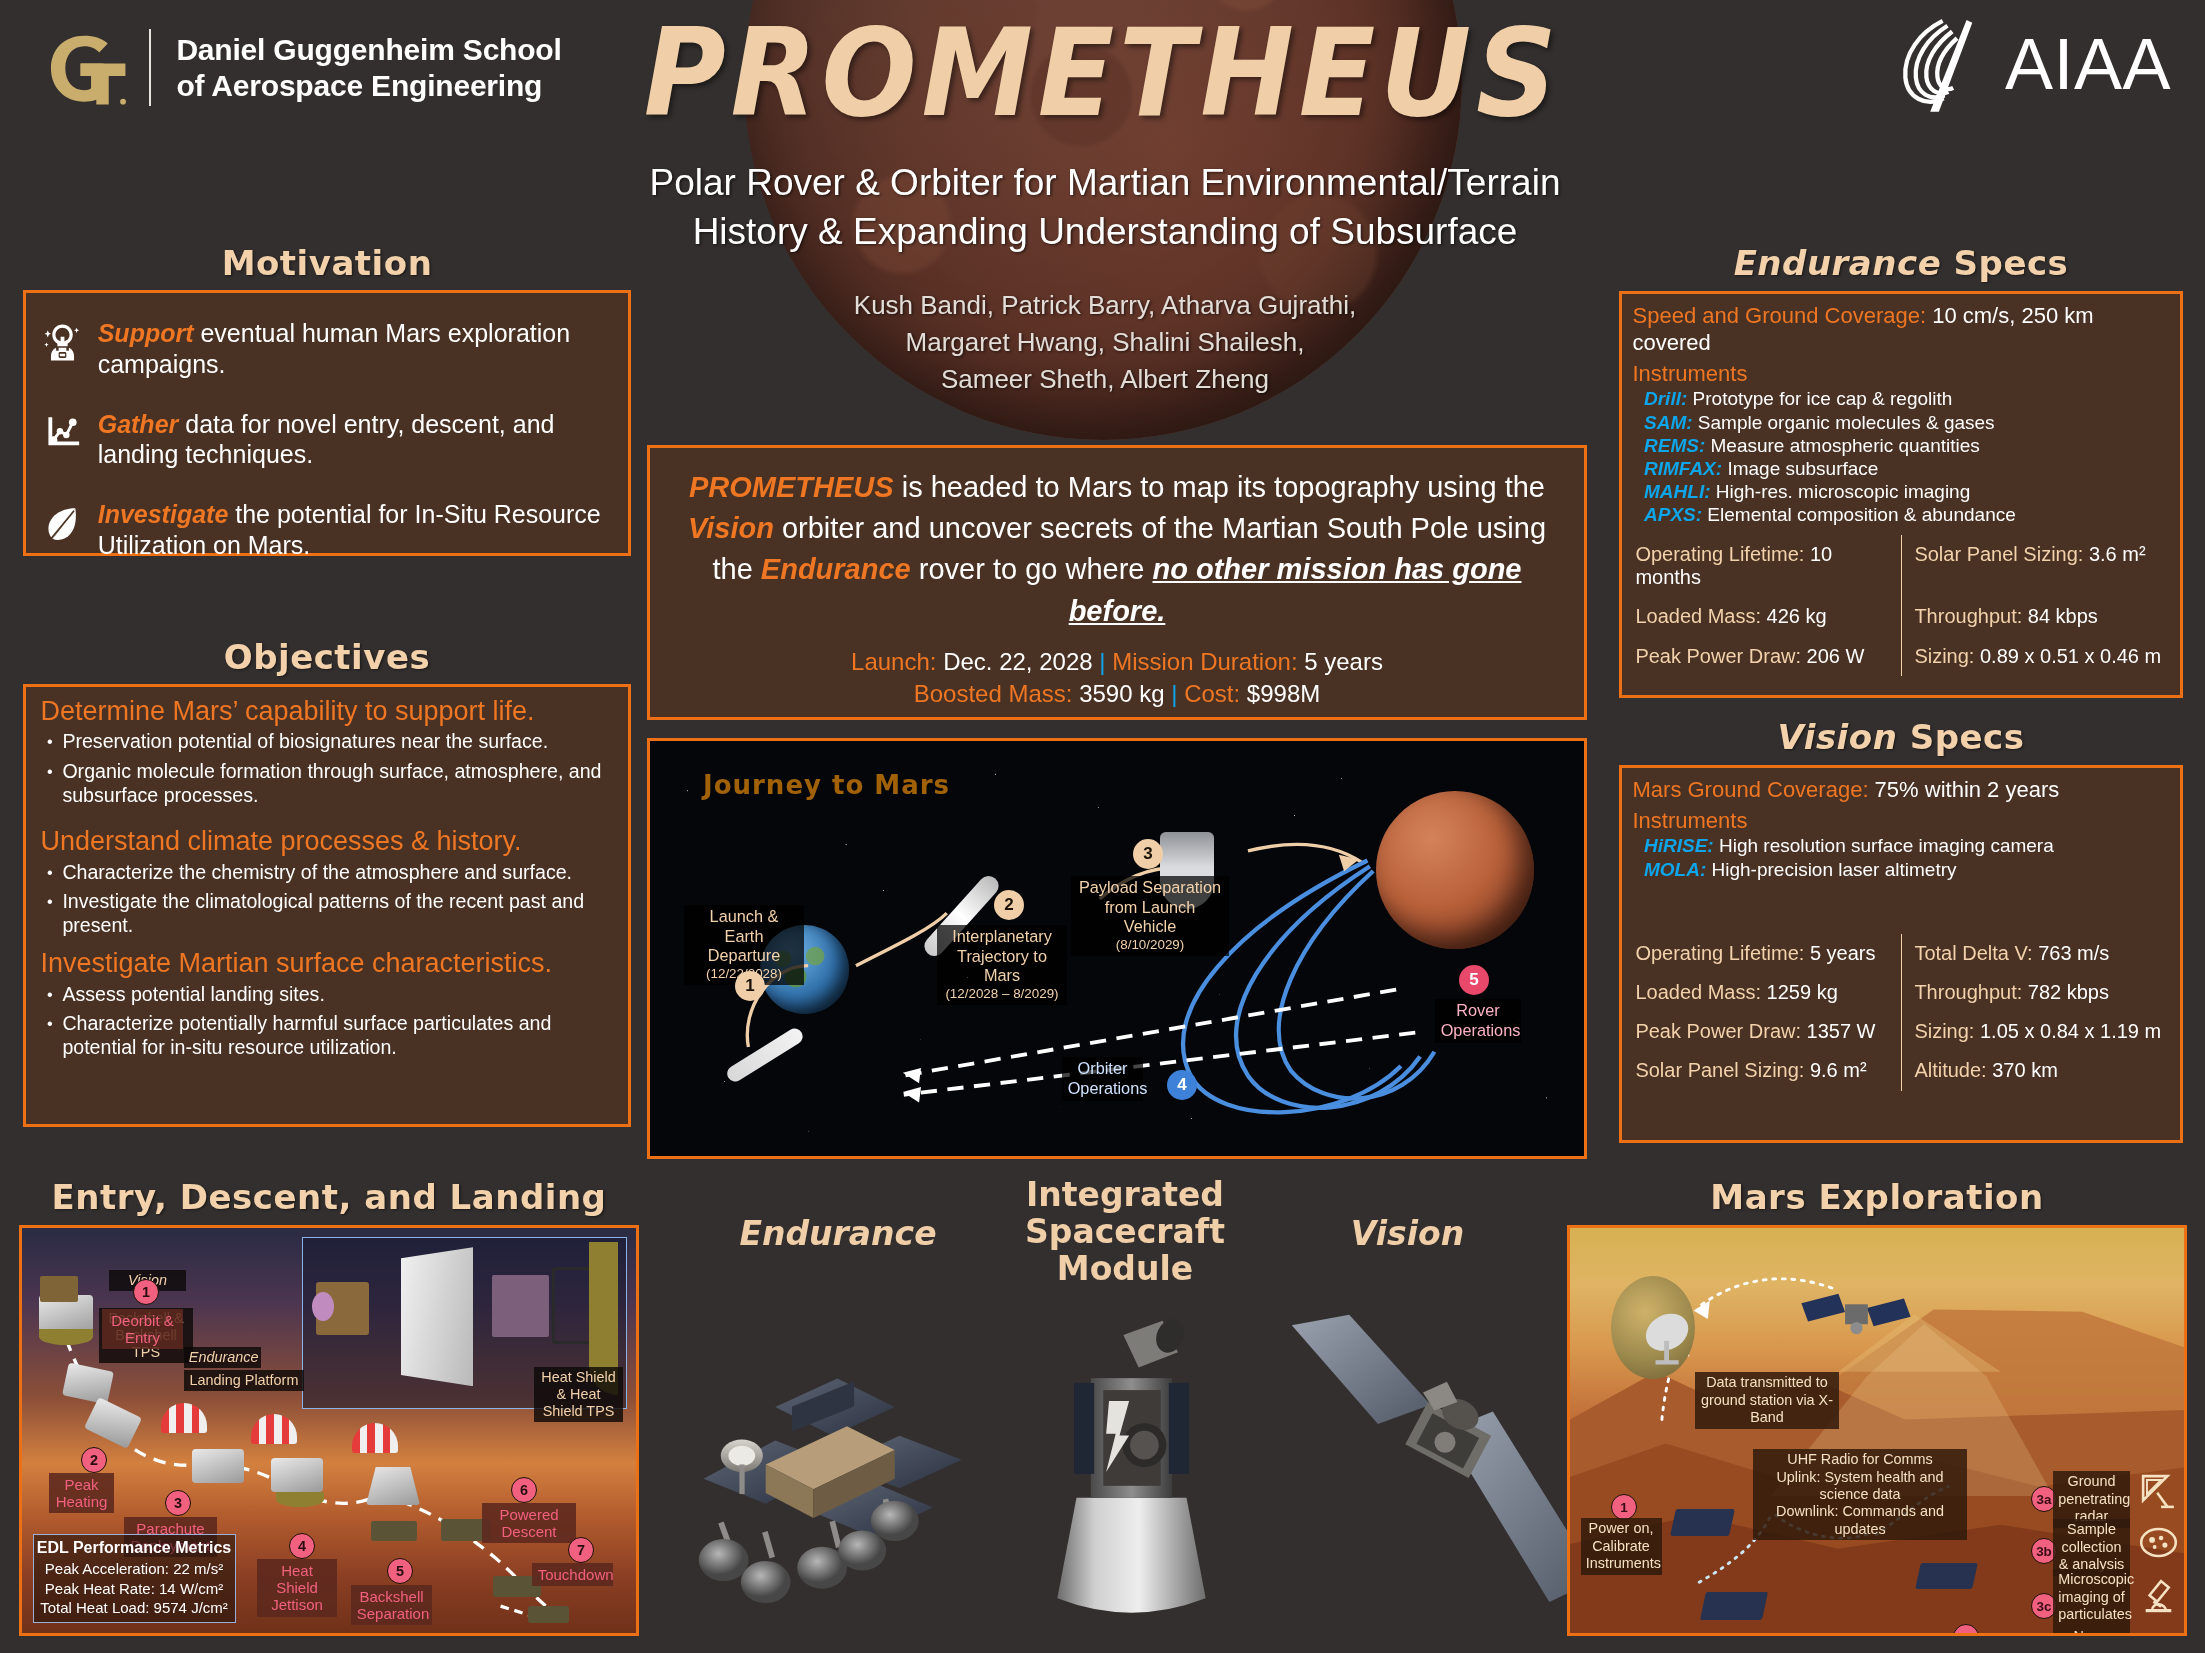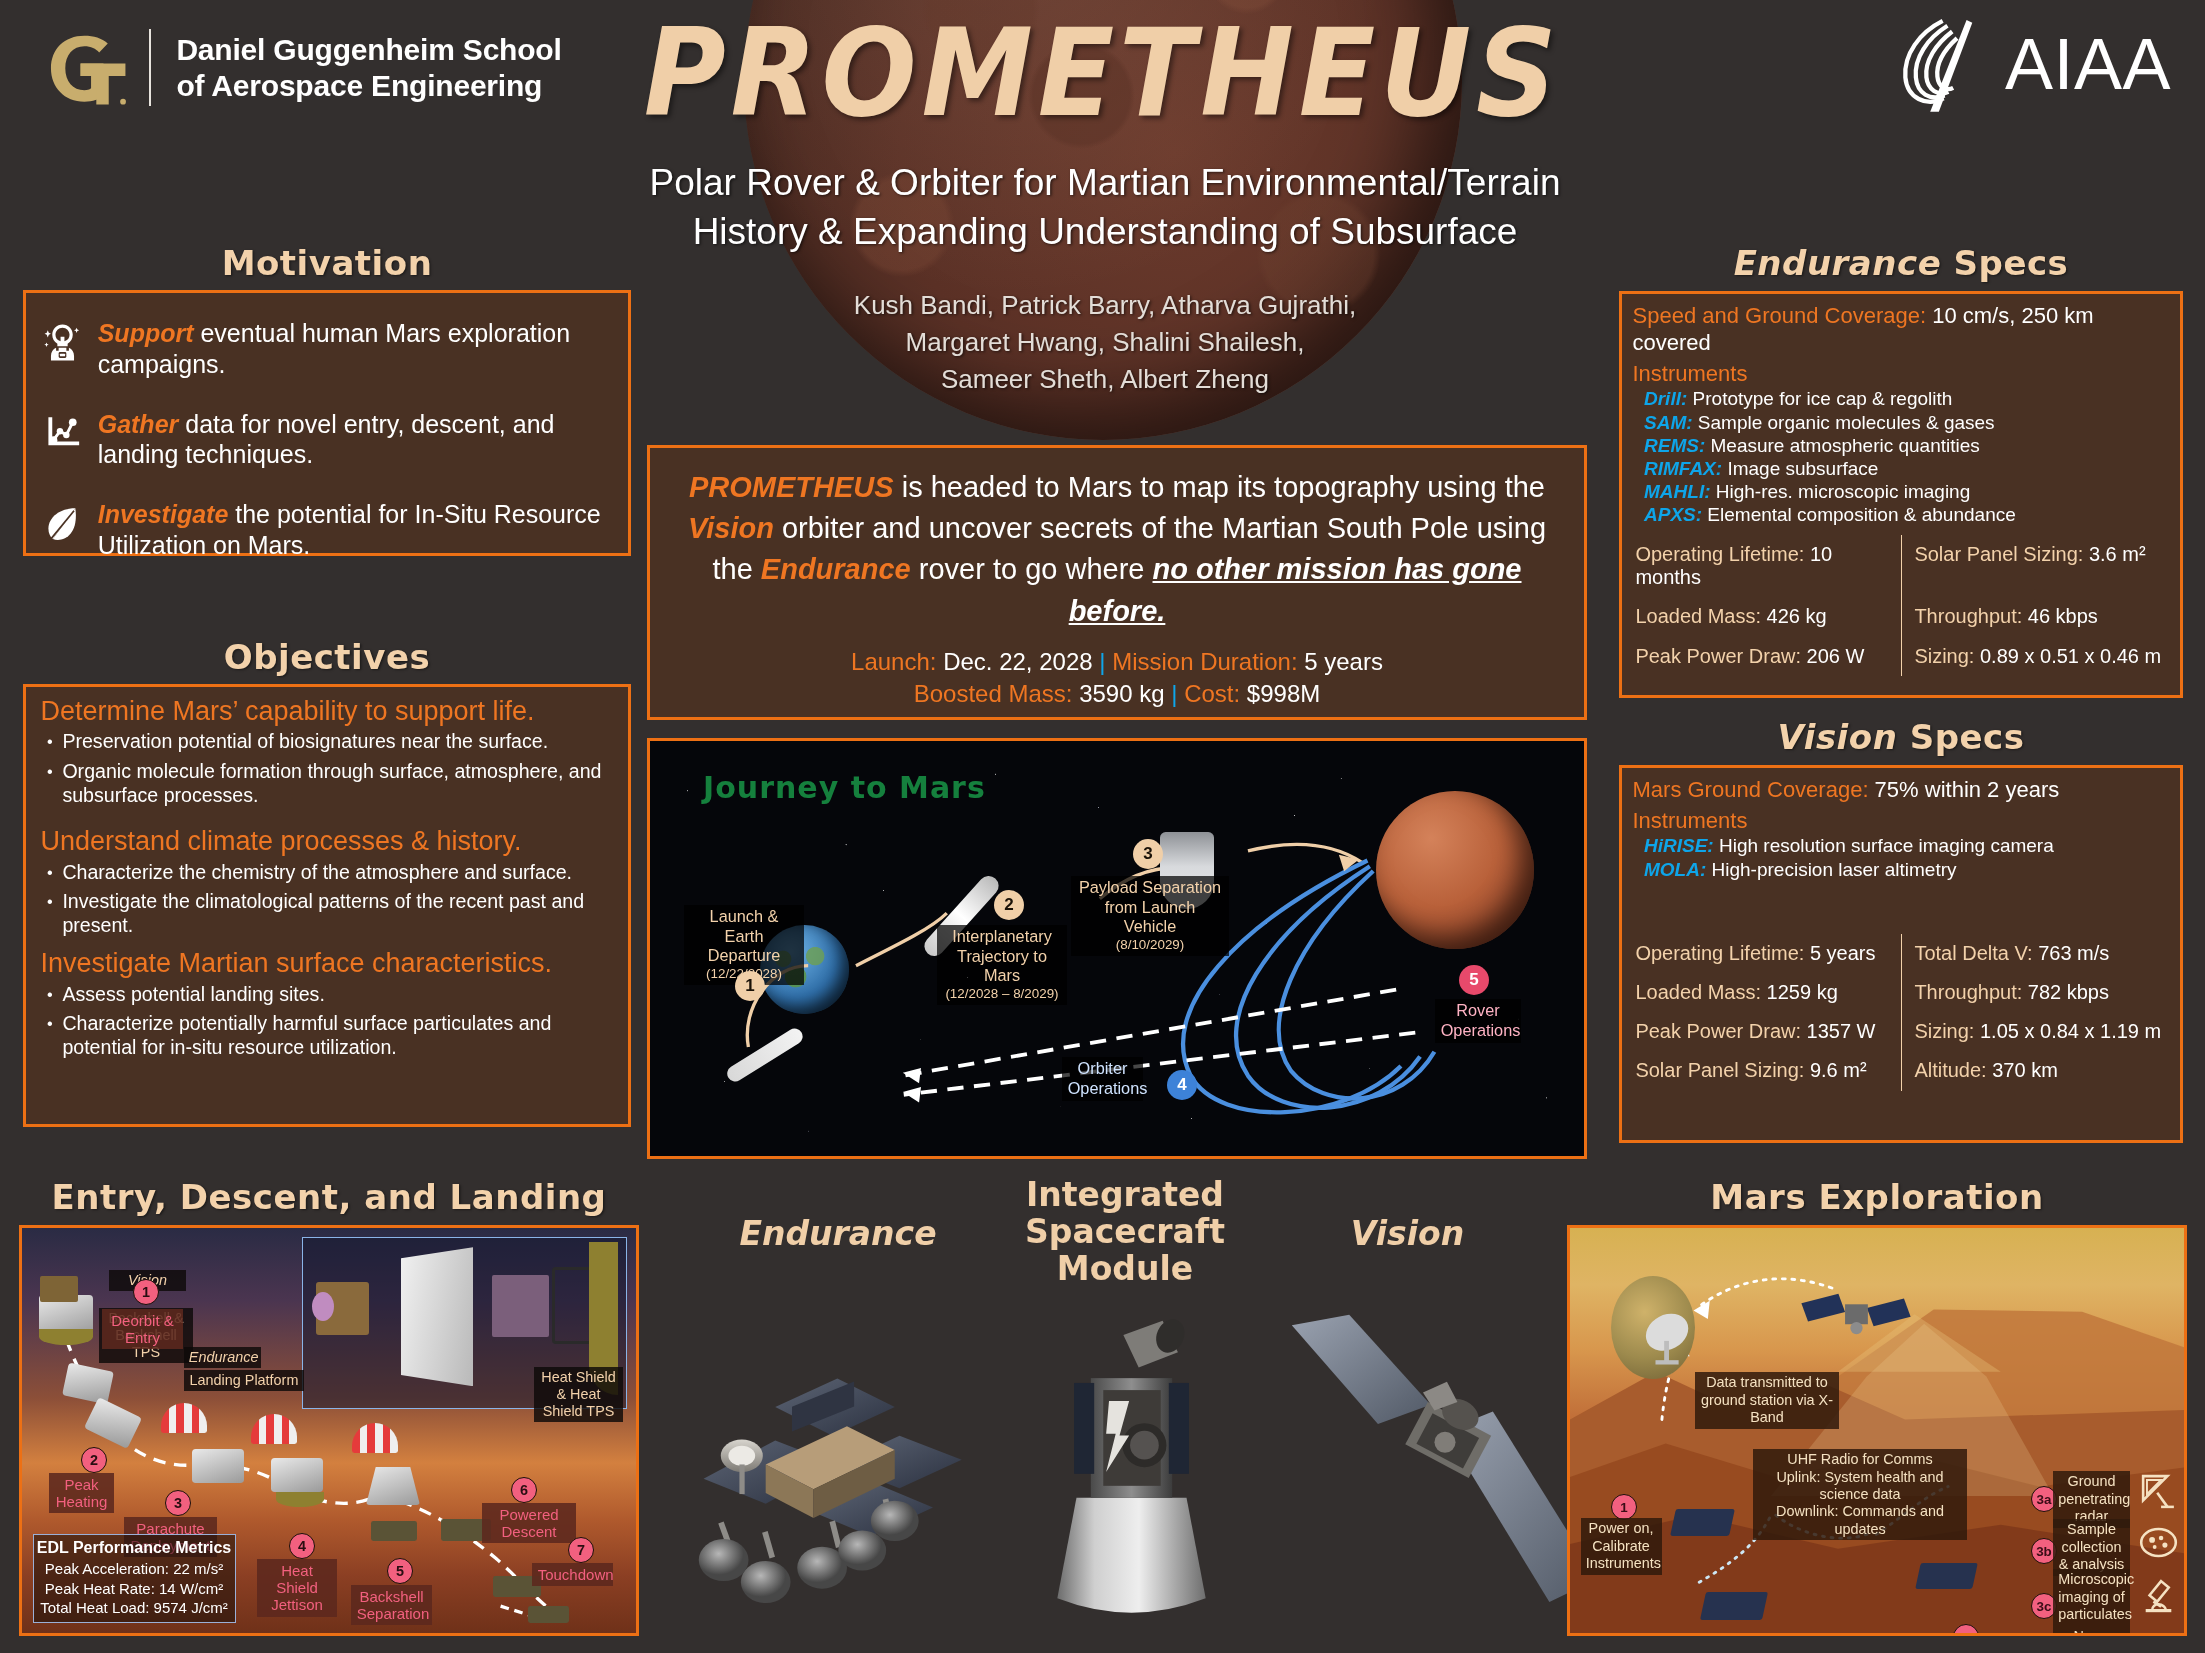--- a/index.html
+++ b/index.html
@@ -152,22 +152,22 @@
   .j-label { position:absolute; background:rgba(0,0,0,0.72); color:#f3d2ab;
              font-size:16.3px; line-height:1.2; padding:2.4px 5.7px; text-align:center;
              font-family:"Liberation Sans", sans-serif; }
   .j-label .small { font-size: 13.4px; display:block; }
   .j-num { position:absolute; width:30px; height:30px; border-radius:50%;
            display:flex; align-items:center; justify-content:center;
            font-size:17px; font-weight:bold; color:#1a1208; }
   .j-num.tan { background:#f0cfa8; }
   .j-num.blue{ background:#3d82d8; color:#fff; }
   .j-num.pink{ background:#e8496b; color:#fff; }
-  .j-title { position:absolute; left:53px; top:29px; color:#15803d;
-             font-size:30px; font-weight:bold; letter-spacing:1px;
+  .j-title { position:absolute; left:53px; top:29px; color:#a16207;
+             font-size:26px; font-weight:bold; letter-spacing:1px;
              font-family:"DejaVu Sans", sans-serif; }
   .earth { position:absolute; left:110px; top:184px; width:89px; height:89px; border-radius:50%;
            background: radial-gradient(circle at 35% 30%, #6fb4e8 0%, #2f6ea8 55%, #12324f 100%);
            box-shadow: inset -6.7px -6.7px 14.4px rgba(0,0,0,.6); }
   .earth::after{content:"";position:absolute;inset:0;border-radius:50%;
     background:
       radial-gradient(circle at 40% 58%, rgba(90,150,70,.85) 0 14%, transparent 15%),
       radial-gradient(circle at 62% 35%, rgba(110,160,80,.8) 0 11%, transparent 12%),
       radial-gradient(circle at 26% 38%, rgba(120,170,90,.7) 0 9%, transparent 10%);}
   .mars-small { position:absolute; right:50px; top:50px; width:158px; height:158px; border-radius:50%;
@@ -461,21 +461,21 @@
     <div class="inst-li"><span class="bi cream">SAM:</span><span> Sample organic molecules &amp; gases</span></div>
     <div class="inst-li"><span class="bi cream">REMS:</span><span> Measure atmospheric quantities</span></div>
     <div class="inst-li"><span class="bi cream">RIMFAX:</span><span> Image subsurface</span></div>
     <div class="inst-li"><span class="bi cream">MAHLI:</span><span> High-res. microscopic imaging</span></div>
     <div class="inst-li"><span class="bi cream">APXS:</span><span> Elemental composition &amp; abundance</span></div>
 
     <div class="spec-grid">
       <div><span>Operating Lifetime:</span><span class="v"> 10 months</span></div>
       <div><span>Solar Panel Sizing:</span><span class="v"> 3.6 m²</span></div>
       <div><span>Loaded Mass:</span><span class="v"> 426 kg</span></div>
-      <div><span>Throughput:</span><span class="v"> 46 kbps</span></div>
+      <div><span>Throughput:</span><span class="v"> 84 kbps</span></div>
       <div><span>Peak Power Draw:</span><span class="v"> 206 W</span></div>
       <div><span>Sizing:</span><span class="v"> 0.89 x 0.51 x 0.46 m</span></div>
     </div>
   </div>
 
   <div class="sec-head ital" style="left:1619px;top:717px;width:564px;">
     <span>Vision</span><span style="font-style:normal"> Specs</span>
   </div>
   <div class="panel" id="vision-panel">
     <div class="spec-lead">

